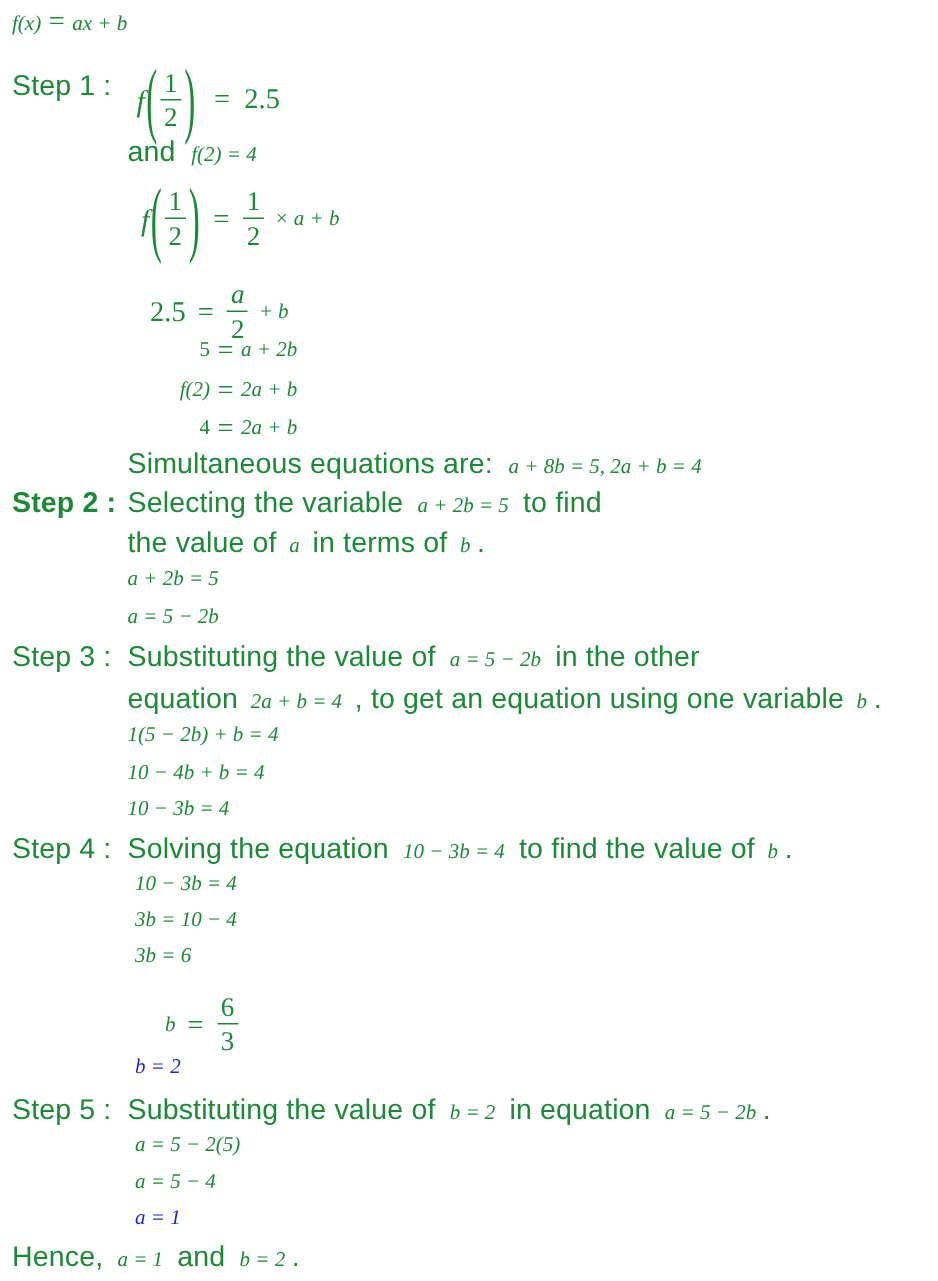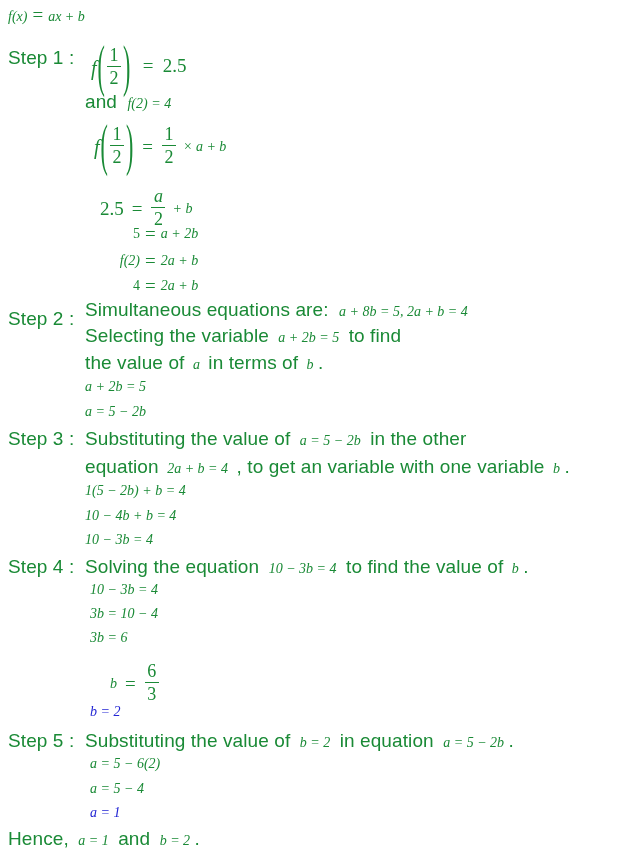--- a/index.html
+++ b/index.html
@@ -201,21 +201,21 @@
   <span class="eq-lhs m" style="width:64px;font-style:normal;">4</span>
   <span class="eq-sign">=</span>
   <span class="eq-rhs m">2a + b</span>
 </div>
 
 <div class="indent85" style="top:299px;">
   <span class="txt">Simultaneous equations are:</span>
   <span class="m" style="margin-left:6px;">a + 8b = 5, 2a + b = 4</span>
 </div>
 
-<div class="step-label txt" style="top:308px;">Step 2 :</div>
+<div class="step-label txt" style="top:325px;font-weight:bold;">Step 2 :</div>
 <div class="step-body" style="top:325px;">
   <span class="txt">Selecting the variable</span>
   <span class="m" style="margin:0 5px;">a + 2b = 5</span>
   <span class="txt">to find</span>
 </div>
 <div class="indent85" style="top:352px;">
   <span class="txt">the value of</span>
   <span class="m" style="margin:0 4px;">a</span>
   <span class="txt">in terms of</span>
   <span class="m" style="margin-left:4px;">b</span>
@@ -227,21 +227,21 @@
 
 <div class="step-label txt" style="top:428px;">Step 3 :</div>
 <div class="step-body" style="top:428px;">
   <span class="txt">Substituting the value of</span>
   <span class="m" style="margin:0 5px;">a = 5 − 2b</span>
   <span class="txt">in the other</span>
 </div>
 <div class="indent85" style="top:456px;">
   <span class="txt">equation</span>
   <span class="m" style="margin:0 4px;">2a + b = 4</span>
-  <span class="txt">, to get an variable with one variable</span>
+  <span class="txt">, to get an equation using one variable</span>
   <span class="m" style="margin-left:4px;">b</span>
   <span class="txt">.</span>
 </div>
 
 <div class="indent85 m" style="top:483px;">1(5 − 2b) + b = 4</div>
 <div class="indent85 m" style="top:508px;">10 − 4b + b = 4</div>
 <div class="indent85 m" style="top:532px;">10 − 3b = 4</div>
 
 <div class="step-label txt" style="top:556px;">Step 4 :</div>
 <div class="step-body" style="top:556px;">
@@ -270,21 +270,21 @@
 
 <div class="step-label txt" style="top:730px;">Step 5 :</div>
 <div class="step-body" style="top:730px;">
   <span class="txt">Substituting the value of</span>
   <span class="m" style="margin:0 5px;">b = 2</span>
   <span class="txt">in equation</span>
   <span class="m" style="margin-left:5px;">a = 5 − 2b</span>
   <span class="txt">.</span>
 </div>
 
-<div class="indent90 m" style="top:756px;">a = 5 − 6(2)</div>
+<div class="indent90 m" style="top:756px;">a = 5 − 2(5)</div>
 <div class="indent90 m" style="top:781px;">a = 5 − 4</div>
 <div class="indent90 m blue" style="top:805px;">a = 1</div>
 
 <div class="indent8" style="top:828px;">
   <span class="txt">Hence,</span>
   <span class="m" style="margin:0 5px;">a = 1</span>
   <span class="txt">and</span>
   <span class="m" style="margin-left:5px;">b = 2</span>
   <span class="txt">.</span>
 </div>

